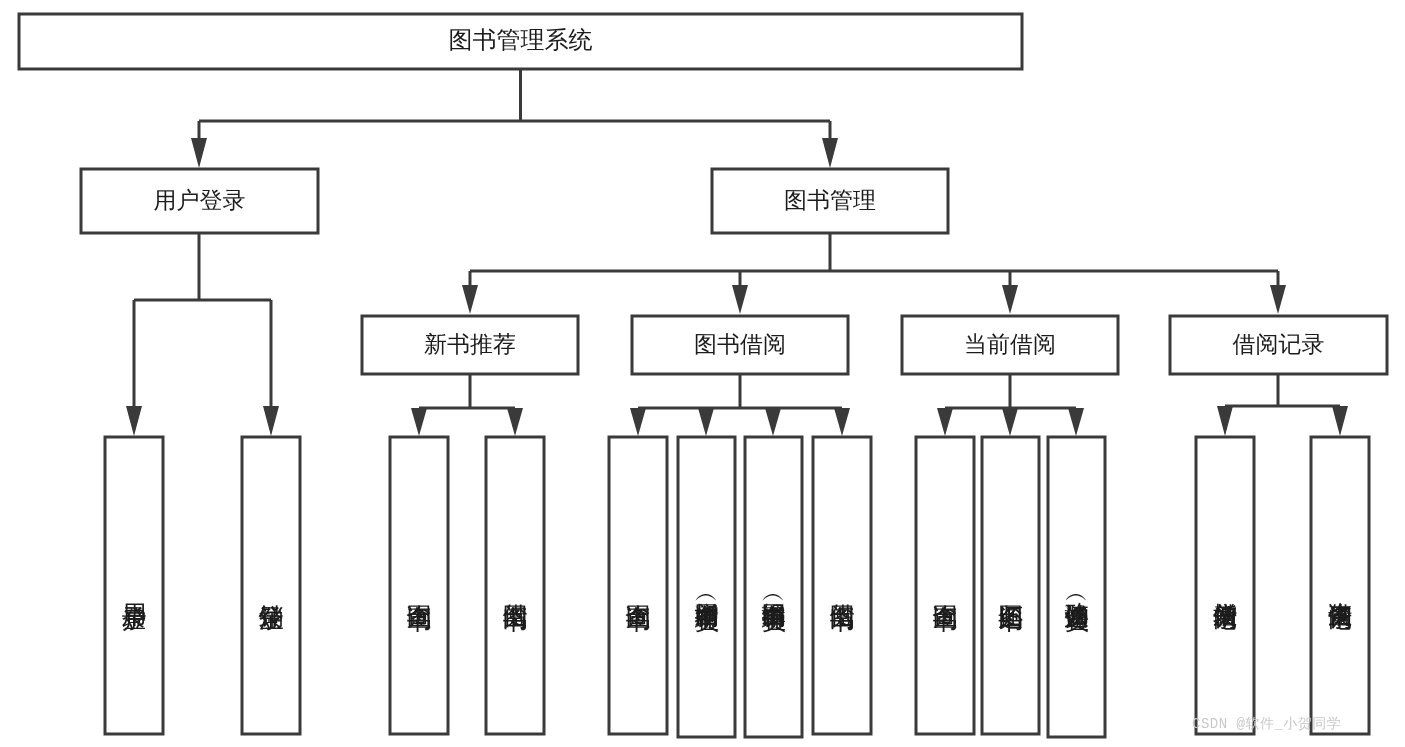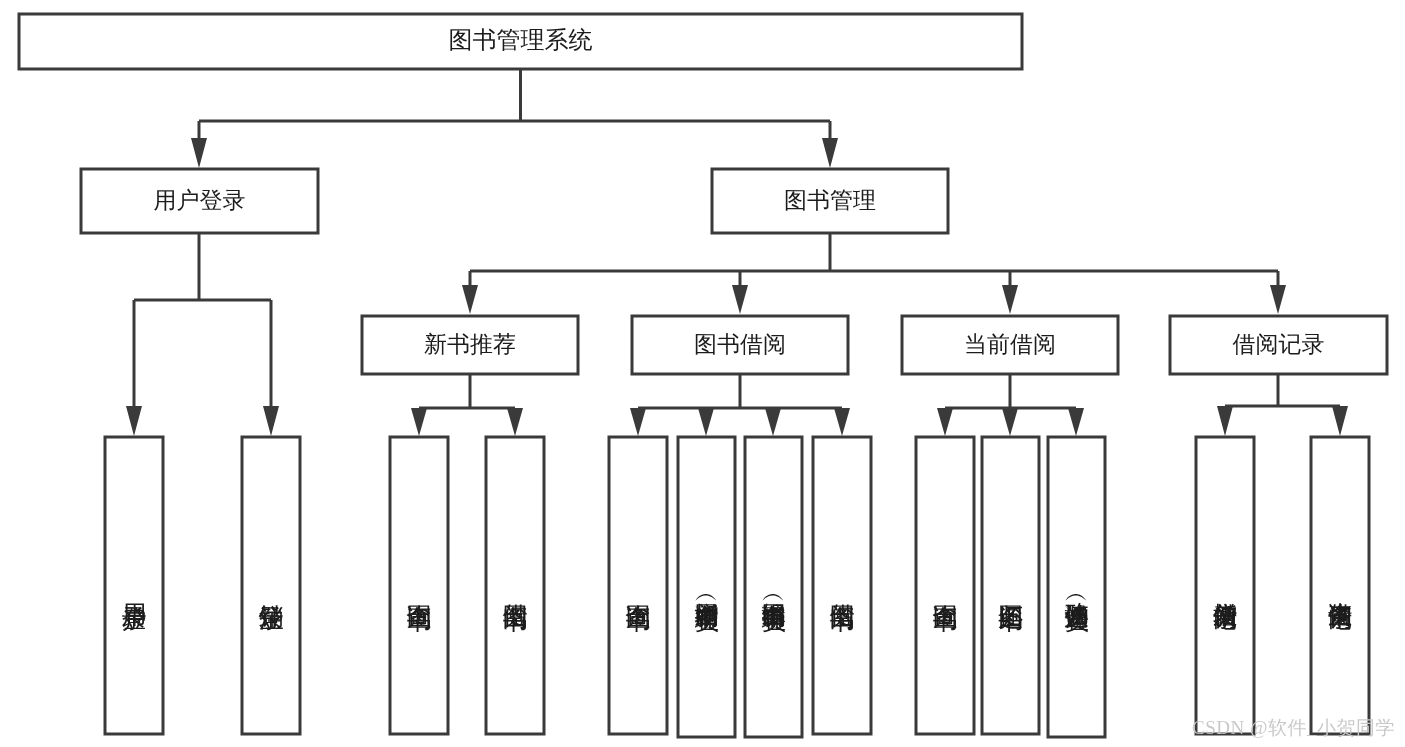--- a/index.html
+++ b/index.html
@@ -63,22 +63,22 @@
     color: #1c1c1c;
     letter-spacing: 1px;
     display: flex;
     align-items: center;
     justify-content: center;
     white-space: nowrap;
     pointer-events: none;
   }
   .watermark {
     position: absolute;
-    font-family: Liberation Serif, serif;
-    font-size: 19px;
+    font-family: Liberation Mono, monospace;
+    font-size: 14px;
     color: #c9c9c9;
     white-space: nowrap;
     letter-spacing: 0.5px;
   }
 </style>
 </head>
 <body>
 
 <div id="diagram-root">
 

